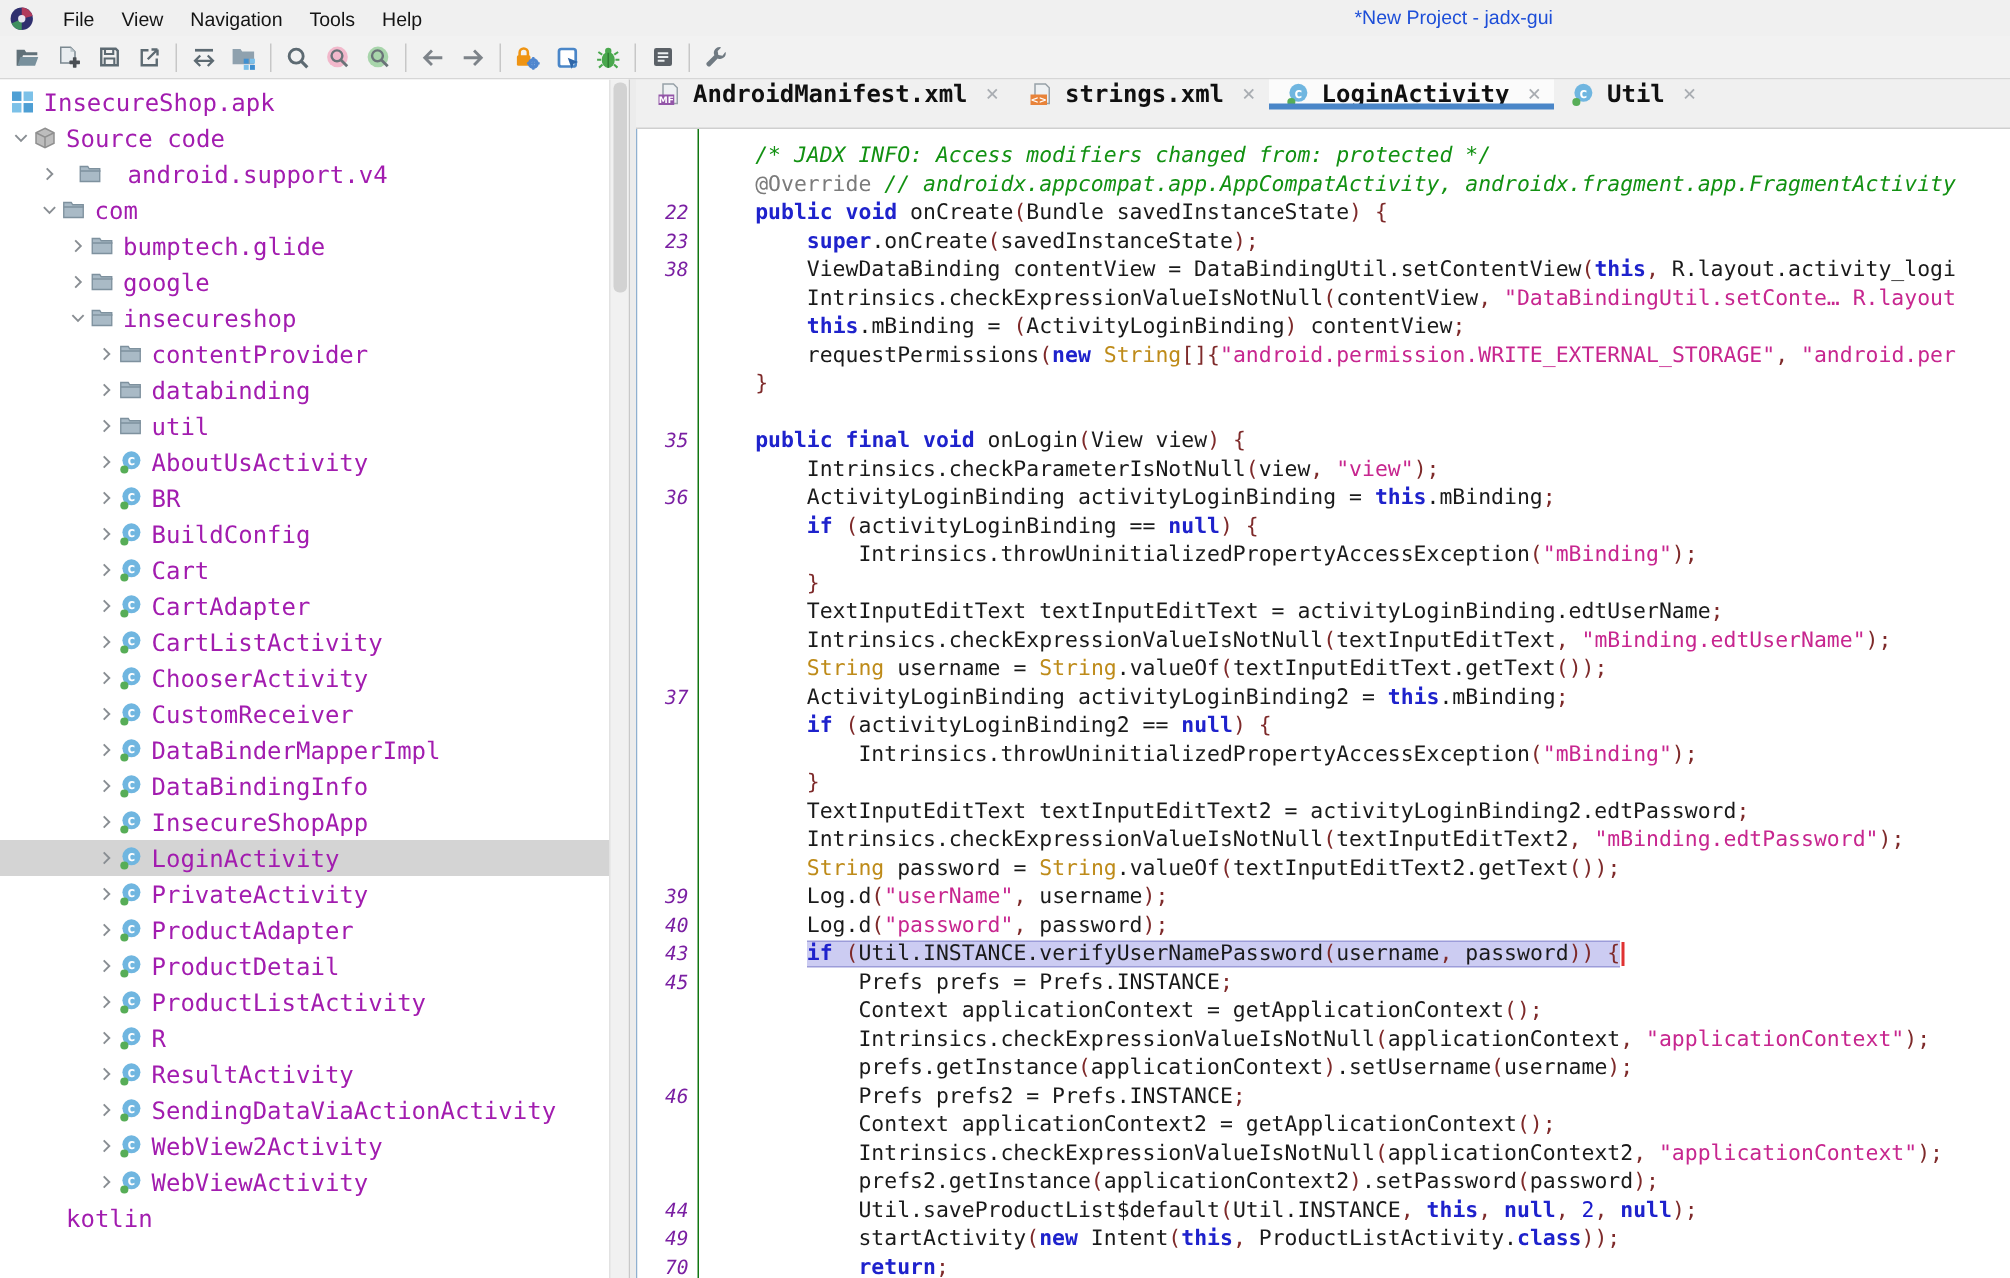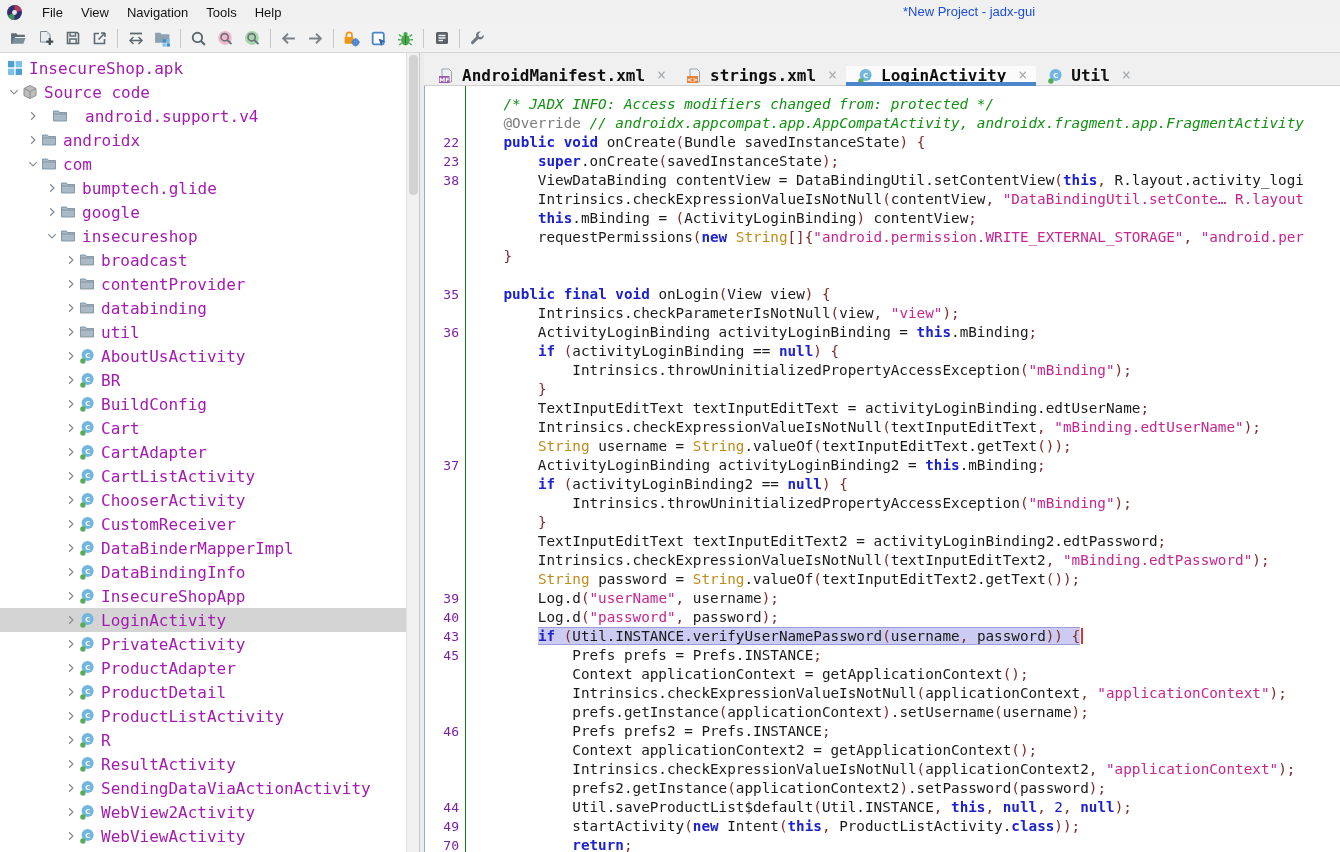--- a/index.html
+++ b/index.html
@@ -31,34 +31,34 @@
   .tr-arrow { width:15px; height:16px; display:inline-flex; align-items:center; justify-content:center; flex:0 0 auto; }
   .tr-icon { width:17px; height:16px; margin:0 5px 0 1px; flex:0 0 auto; }
   .vscroll { position:absolute; right:0; top:0; bottom:0; width:13px; background:#f1f1f1;
     border-left:1px solid #e2e2e2; }
   .vthumb { position:absolute; left:2px; top:2px; width:9px; height:140px; background:#d2d2d2; border-radius:4px; }
   .splitter { width:4px; background:#ececec; flex:0 0 auto; }
 
   
   .content { flex:1; display:flex; flex-direction:column; min-width:0; }
   .tabbar { height:33px; background:#f0f0f0; border-bottom:1px solid #cfcfcf;
-    display:flex; align-items:flex-end; padding-left:3px; flex:0 0 auto; }
+    display:flex; align-items:flex-start; padding-left:3px; flex:0 0 auto; }
   .tab { display:flex; align-items:center; padding:0 9px 0 10px; position:relative;
     font-family:"DejaVu Sans Mono", monospace; font-weight:bold; font-size:16px; color:#101010; }
   .tab .tr-icon { margin-right:7px; }
   .tab .close { margin-left:12px; color:#a9adb2; font-size:15px; font-weight:normal; line-height:1; }
   .tab.active { background:#fbfbfb; }
   .tab.active::after { content:""; position:absolute; left:0; right:0; bottom:-1px; height:4px;
     background:var(--accent); }
 
   .editor { flex:1; display:flex; min-height:0; background:#fff; border-left:1px solid #8fb0d0; }
   .gutter { width:41px; flex:0 0 auto; padding:9px 6px 0 0; text-align:right;
     font-family:"DejaVu Sans Mono", monospace; font-size:13px; color:var(--gutter-num);
     border-right:1px solid var(--gutter-sep); background:#fff; }
-  .gln { height:19px; line-height:19px; }
+  .gln { height:19px; line-height:19px;font-style:italic; }
   .codepane { flex:1; min-width:0; padding:9px 0 0 3px; overflow:hidden;
     font-family:"DejaVu Sans Mono", monospace; font-size:14.3px; line-height:19px;
     white-space:pre; color:#1a1a1a; }
   .cln { height:19px; }
 
   .kw  { color:var(--kw); font-weight:bold; }
   .str { color:var(--str); }
   .com { color:var(--com); font-style:italic; }
   .ann { color:var(--ann); }
   .p   { color:var(--punct); }
@@ -268,88 +268,64 @@
             </span>
             <span class="tr-icon"><svg viewBox="0 0 16 16" width="16" height="16">
                 <path d="M1.5 3h5l1 1.5h7V13h-13z" fill="#a9bac6" stroke="#7e919e" stroke-width="0.9"></path>
                 <path d="M1.5 6h13.5" stroke="#7e919e" stroke-width="0.9"></path>
               </svg></span>
             <span>android.support.v4</span>
           </div>
           <div class="tree-row" style="padding-left: 25px;">
             <span class="tr-arrow">
               <svg viewBox="0 0 16 16" width="12" height="12">
-                <path d="M5.5 3L10.5 8l-5 5" stroke="#898e93" stroke-width="1.7" fill="none"></path>
+                <path d="M3 5.5l5 5 5-5" stroke="#898e93" stroke-width="1.7" fill="none"></path>
               </svg>
             </span>
             <span class="tr-icon"><svg viewBox="0 0 16 16" width="16" height="16">
                 <path d="M1.5 3h5l1 1.5h7V13h-13z" fill="#a9bac6" stroke="#7e919e" stroke-width="0.9"></path>
                 <path d="M1.5 6h13.5" stroke="#7e919e" stroke-width="0.9"></path>
               </svg></span>
-            <span>androidx</span>
-          </div>
-          <div class="tree-row" style="padding-left: 25px;">
-            <span class="tr-arrow">
-              <svg viewBox="0 0 16 16" width="12" height="12">
-                <path d="M3 5.5l5 5 5-5" stroke="#898e93" stroke-width="1.7" fill="none"></path>
+            <span>com</span>
+          </div>
+          <div class="tree-row" style="padding-left: 44px;">
+            <span class="tr-arrow">
+              <svg viewBox="0 0 16 16" width="12" height="12">
+                <path d="M5.5 3L10.5 8l-5 5" stroke="#898e93" stroke-width="1.7" fill="none"></path>
               </svg>
             </span>
             <span class="tr-icon"><svg viewBox="0 0 16 16" width="16" height="16">
                 <path d="M1.5 3h5l1 1.5h7V13h-13z" fill="#a9bac6" stroke="#7e919e" stroke-width="0.9"></path>
                 <path d="M1.5 6h13.5" stroke="#7e919e" stroke-width="0.9"></path>
               </svg></span>
-            <span>com</span>
+            <span>bumptech.glide</span>
           </div>
           <div class="tree-row" style="padding-left: 44px;">
             <span class="tr-arrow">
               <svg viewBox="0 0 16 16" width="12" height="12">
                 <path d="M5.5 3L10.5 8l-5 5" stroke="#898e93" stroke-width="1.7" fill="none"></path>
               </svg>
             </span>
             <span class="tr-icon"><svg viewBox="0 0 16 16" width="16" height="16">
                 <path d="M1.5 3h5l1 1.5h7V13h-13z" fill="#a9bac6" stroke="#7e919e" stroke-width="0.9"></path>
                 <path d="M1.5 6h13.5" stroke="#7e919e" stroke-width="0.9"></path>
               </svg></span>
-            <span>bumptech.glide</span>
+            <span>google</span>
           </div>
           <div class="tree-row" style="padding-left: 44px;">
             <span class="tr-arrow">
               <svg viewBox="0 0 16 16" width="12" height="12">
-                <path d="M5.5 3L10.5 8l-5 5" stroke="#898e93" stroke-width="1.7" fill="none"></path>
+                <path d="M3 5.5l5 5 5-5" stroke="#898e93" stroke-width="1.7" fill="none"></path>
               </svg>
             </span>
             <span class="tr-icon"><svg viewBox="0 0 16 16" width="16" height="16">
                 <path d="M1.5 3h5l1 1.5h7V13h-13z" fill="#a9bac6" stroke="#7e919e" stroke-width="0.9"></path>
                 <path d="M1.5 6h13.5" stroke="#7e919e" stroke-width="0.9"></path>
               </svg></span>
-            <span>google</span>
-          </div>
-          <div class="tree-row" style="padding-left: 44px;">
-            <span class="tr-arrow">
-              <svg viewBox="0 0 16 16" width="12" height="12">
-                <path d="M3 5.5l5 5 5-5" stroke="#898e93" stroke-width="1.7" fill="none"></path>
-              </svg>
-            </span>
-            <span class="tr-icon"><svg viewBox="0 0 16 16" width="16" height="16">
-                <path d="M1.5 3h5l1 1.5h7V13h-13z" fill="#a9bac6" stroke="#7e919e" stroke-width="0.9"></path>
-                <path d="M1.5 6h13.5" stroke="#7e919e" stroke-width="0.9"></path>
-              </svg></span>
             <span>insecureshop</span>
-          </div>
-          <div class="tree-row" style="padding-left: 63px;">
-            <span class="tr-arrow">
-              <svg viewBox="0 0 16 16" width="12" height="12">
-                <path d="M5.5 3L10.5 8l-5 5" stroke="#898e93" stroke-width="1.7" fill="none"></path>
-              </svg>
-            </span>
-            <span class="tr-icon"><svg viewBox="0 0 16 16" width="16" height="16">
-                <path d="M1.5 3h5l1 1.5h7V13h-13z" fill="#a9bac6" stroke="#7e919e" stroke-width="0.9"></path>
-                <path d="M1.5 6h13.5" stroke="#7e919e" stroke-width="0.9"></path>
-              </svg></span>
-            <span>broadcast</span>
           </div>
           <div class="tree-row" style="padding-left: 63px;">
             <span class="tr-arrow">
               <svg viewBox="0 0 16 16" width="12" height="12">
                 <path d="M5.5 3L10.5 8l-5 5" stroke="#898e93" stroke-width="1.7" fill="none"></path>
               </svg>
             </span>
             <span class="tr-icon"><svg viewBox="0 0 16 16" width="16" height="16">
                 <path d="M1.5 3h5l1 1.5h7V13h-13z" fill="#a9bac6" stroke="#7e919e" stroke-width="0.9"></path>
                 <path d="M1.5 6h13.5" stroke="#7e919e" stroke-width="0.9"></path>

